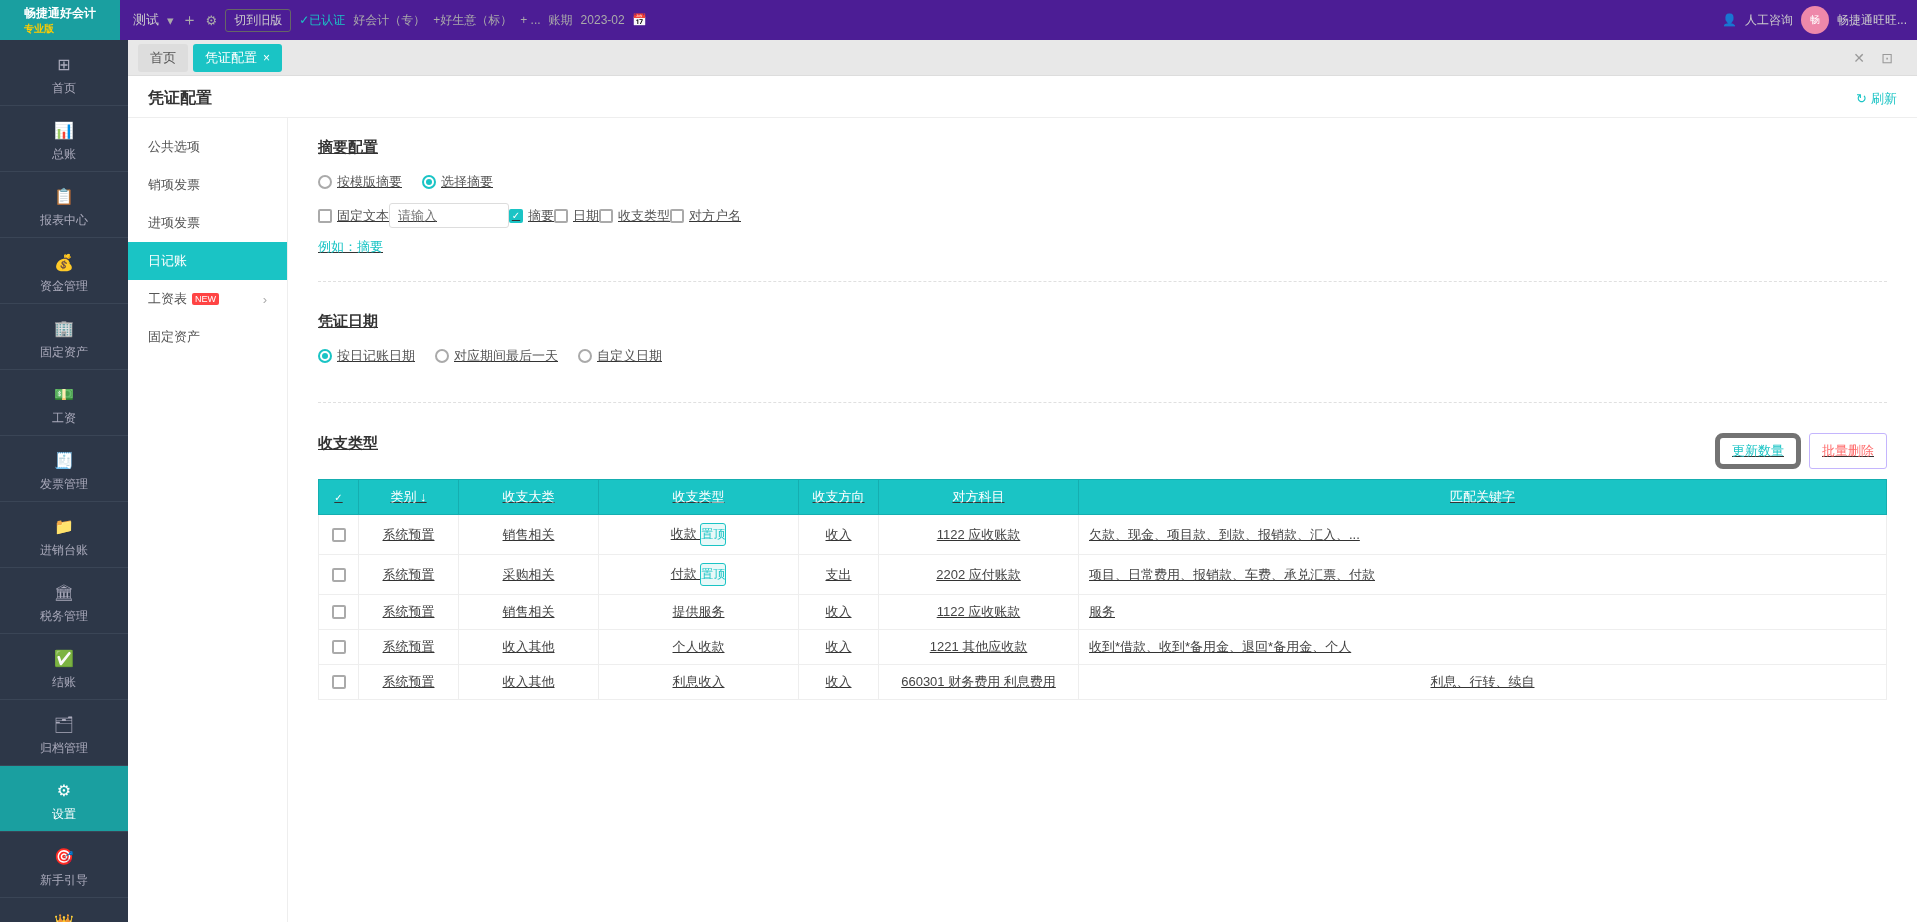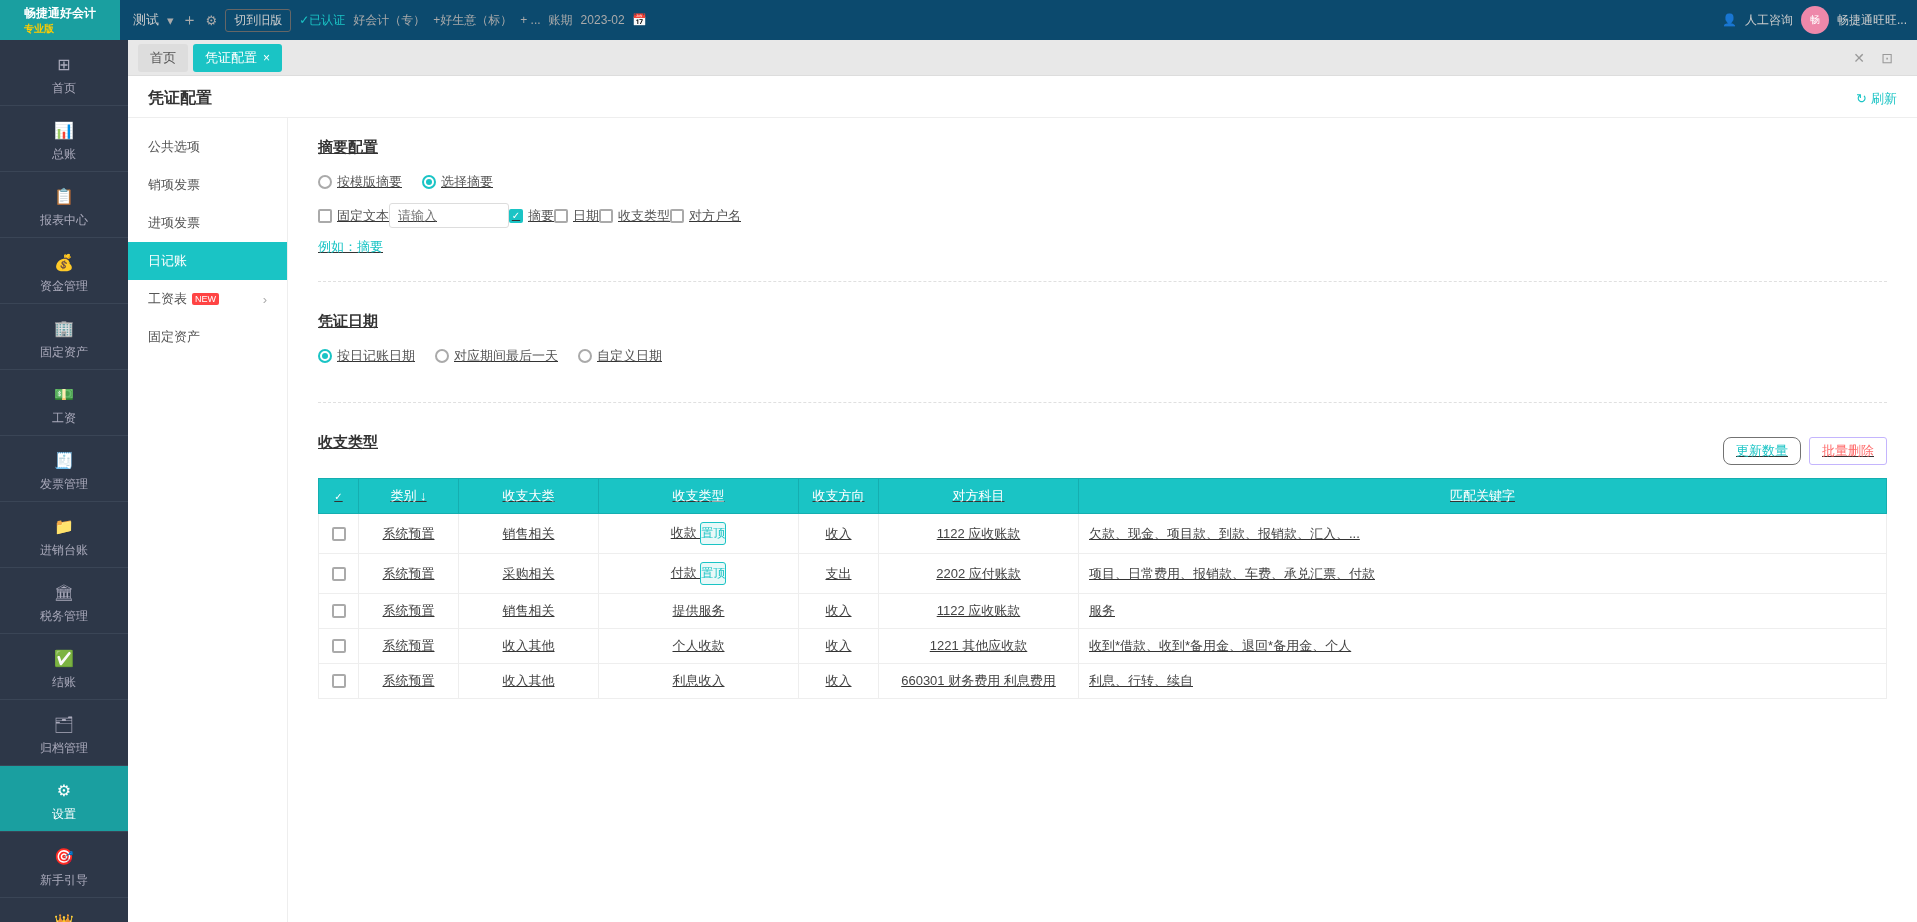--- a/index.html
+++ b/index.html
@@ -1,21 +1,21 @@
 <!DOCTYPE html>
 <html><head>
   <meta charset="utf-8">
   <style>
     * { box-sizing: border-box; margin: 0; padding: 0; }
     body { font-family: "Microsoft YaHei", "PingFang SC", sans-serif; font-size: 13px; background: #f5f5f5; color: #333; display: flex; flex-direction: column; height: 922px; overflow: hidden; }
 
     
     .top-header {
       height: 40px;
-      background: #0c4a6e;
+      background: #4c1d95;
       display: flex;
       align-items: center;
       padding: 0 10px;
       gap: 8px;
       color: #ccc;
       flex-shrink: 0;
     }
     .top-header .logo {
       width: 120px;
       background: #1a9fa0;
@@ -195,21 +195,21 @@
     
     .table-section { margin-top: 10px; }
     .table-header-row {
       display: flex;
       align-items: center;
       justify-content: space-between;
       margin-bottom: 10px;
     }
     .table-action-btns { display: flex; gap: 8px; }
     .btn-outline {
-      border: 1px solid #737373;
+      border: 5px solid #737373;
       color: #1ac4c5;
       background: white;
       padding: 4px 12px;
       border-radius: 8px;
       cursor: pointer;
       font-size: 13px;
     }
     .btn-outline-red {
       border: 1px solid #c4b5fd;
       color: #ff6b6b;
@@ -554,21 +554,21 @@
         <div class="checkbox-box" style="margin:auto;"></div>
       </td>
       <td>系统预置</td>
       <td>收入其他</td>
       <td>
         利息收入
         
       </td>
       <td>收入</td>
       <td>660301 财务费用 利息费用</td>
-      <td style="text-align:left;">利息、行转、续自</td>
+      <td style="text-align:center;">利息、行转、续自</td>
     </tr>
               </tbody>
           </table>
         </div>
 
       </div>
     </div>
   </div>
 </div>
 

